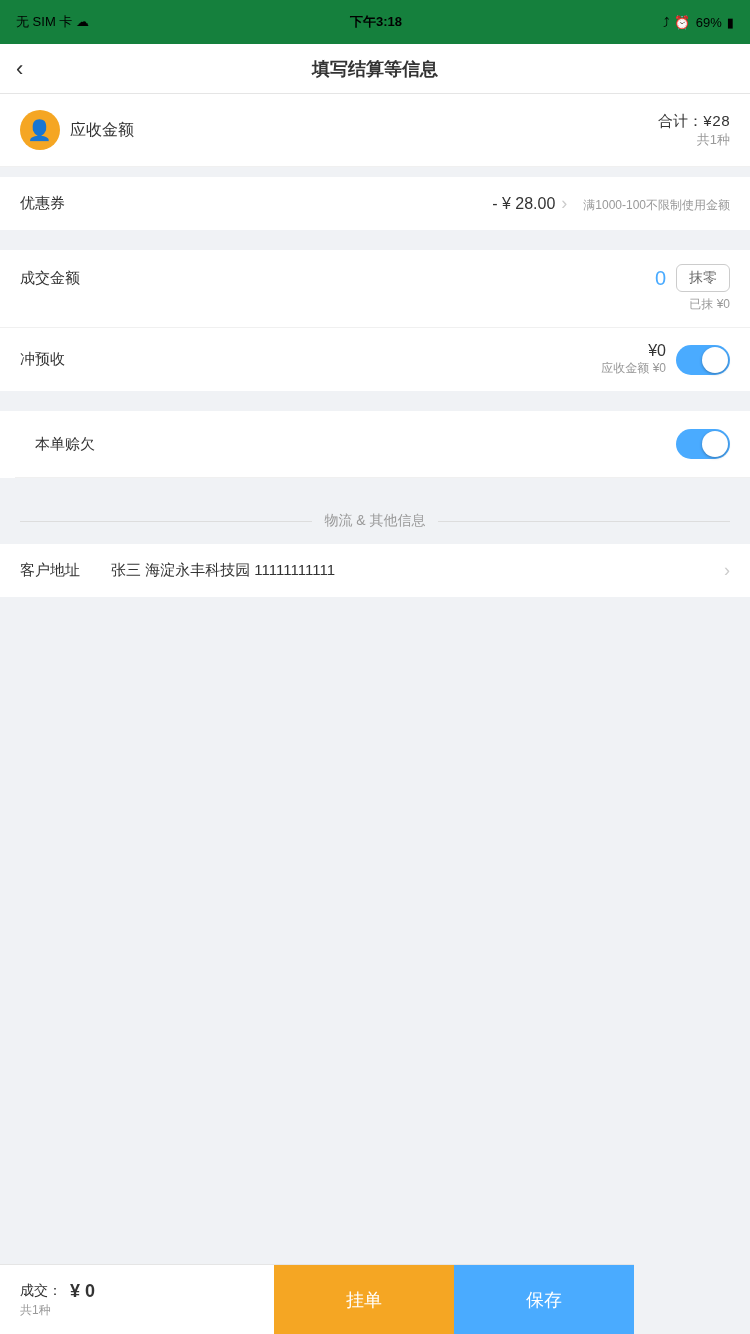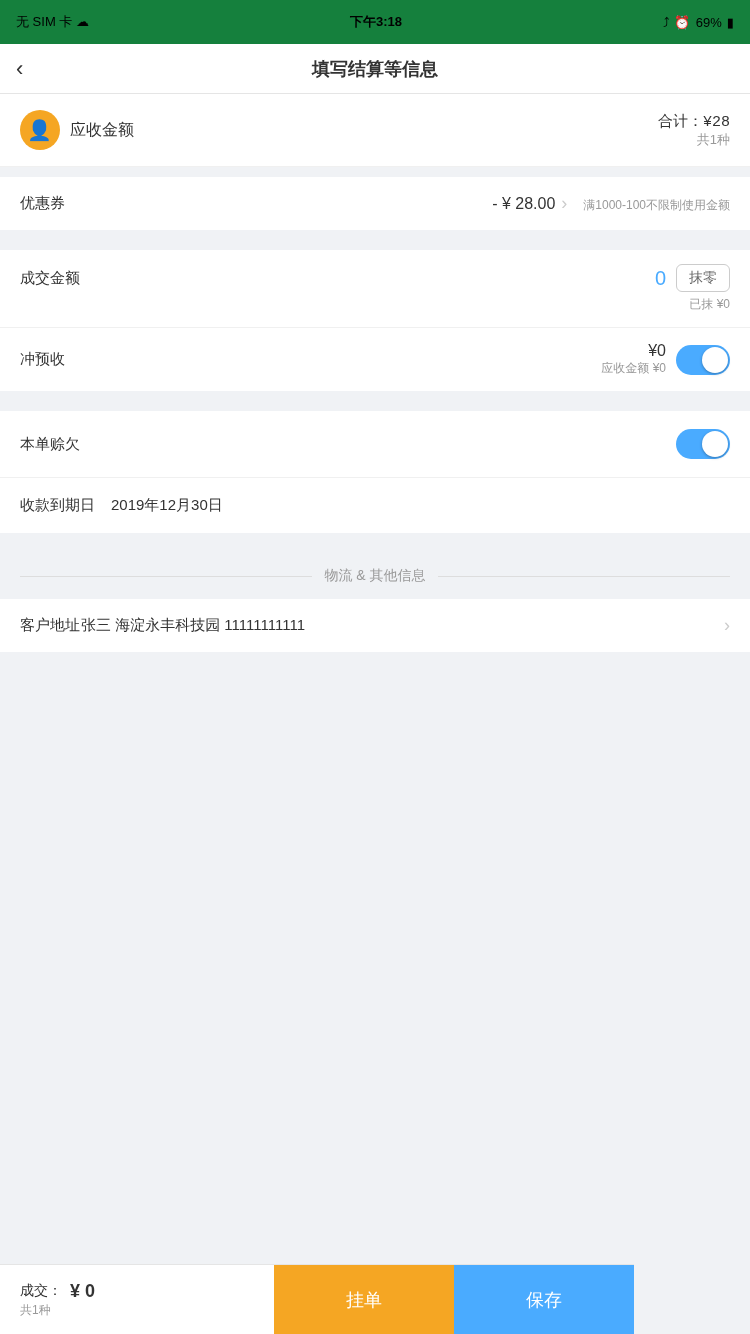--- a/index.html
+++ b/index.html
@@ -241,20 +241,21 @@
     }
 
     
     .debt-section {
       background: #fff;
       padding: 18px 20px;
       display: flex;
       align-items: center;
       justify-content: space-between;
       border-bottom: 1px solid #f0f0f0;
+      margin-left: 15px;
     }
     .debt-label {
       font-size: 15px;
       color: #333;
     }
 
     
     .duedate-section {
       background: #fff;
       padding: 18px 20px;
@@ -296,21 +297,21 @@
       background: #fff;
       padding: 16px 20px;
       display: flex;
       align-items: center;
       justify-content: space-between;
     }
     .address-label {
       font-size: 15px;
       color: #333;
       flex-shrink: 0;
-      margin-right: 1px;
+      margin-right: 31px;
     }
     .address-value {
       font-size: 15px;
       color: #333;
       flex: 1;
     }
 
     
     .bottom-bar {
       position: fixed;
@@ -449,24 +450,20 @@
   </div>
 
   <div class="section-divider"></div>
 
   <div class="card">
     <div class="debt-section">
       <span class="debt-label">本单赊欠</span>
       <div class="toggle"></div>
     </div>
 
-    <div class="duedate-section">
-      <span class="duedate-label">收款到期日</span>
-      <span class="duedate-value">2019年12月30日</span>
-    </div>
   </div>
 
   <div class="section-divider"></div>
 
   <div class="card">
     <div class="logistics-divider">
       <div class="divider-line"></div>
       <span class="logistics-label">物流 &amp; 其他信息</span>
       <div class="divider-line"></div>
     </div>

